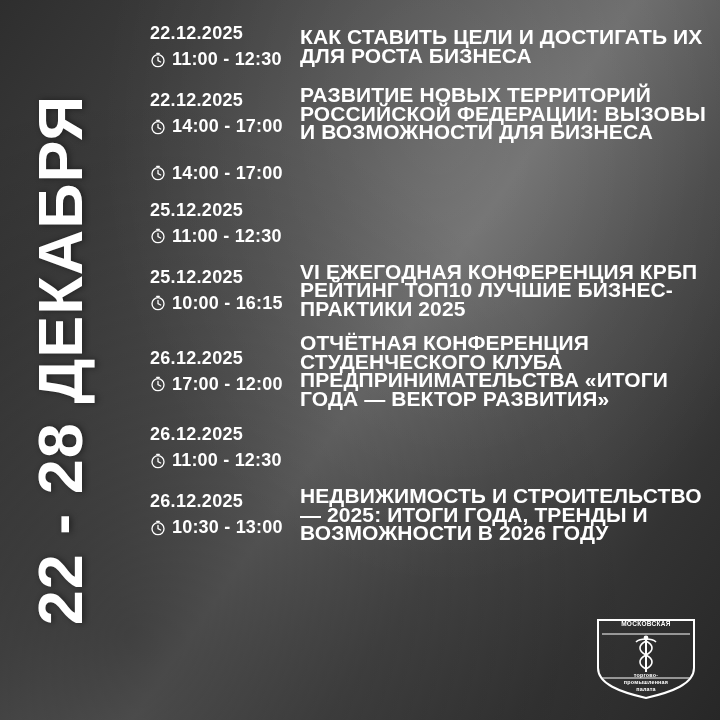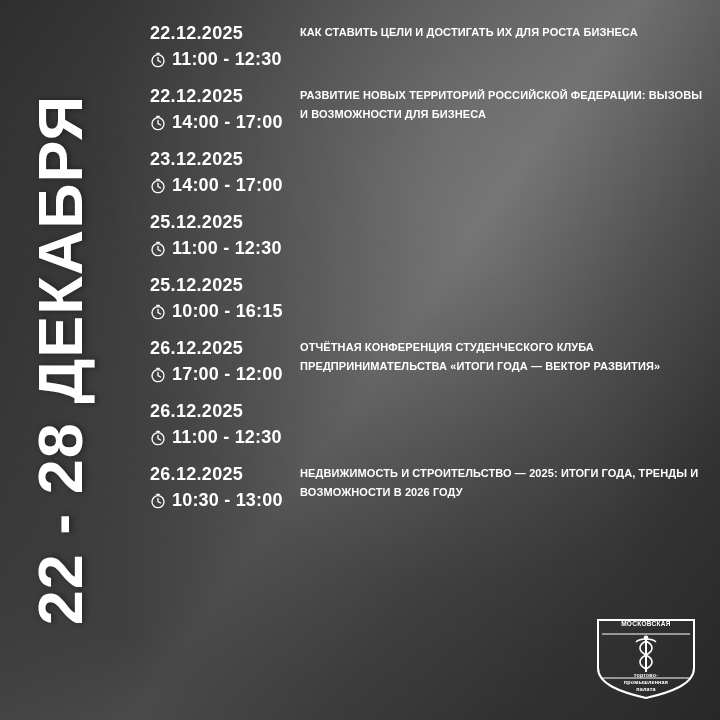--- a/index.html
+++ b/index.html
@@ -58,21 +58,21 @@
   
   .events {
     position: absolute;
     left: 150px;
     top: 22px;
     width: 558px;
     z-index: 2;
   }
   .event {
     display: flex;
-    align-items: flex-start;
+    align-items: center;
     margin-bottom: 15px;
   }
   .event-when {
     width: 150px;
     flex: 0 0 150px;
     padding-top: 1px;
   }
   .event-date {
     color: #ffffff;
     font-weight: bold;
@@ -97,21 +97,21 @@
     color: #ffffff;
     font-weight: bold;
     font-size: 18px;
     letter-spacing: 0.2px;
     white-space: nowrap;
   }
   .event-title {
     flex: 1 1 auto;
     color: #ffffff;
     font-weight: bold;
-    font-size: 11px;
+    font-size: 21px;
     line-height: 18.5px;
     letter-spacing: 0.1px;
     padding-top: 1px;
     text-transform: uppercase;
   }
 
   
   .logo {
     position: absolute;
     right: 20px;
@@ -184,21 +184,20 @@
             <path d="M10 2 L14 2" stroke="#ffffff" stroke-width="2" stroke-linecap="round"></path>
           </svg>
           <div class="event-time">14:00 - 17:00</div>
         </div>
       </div>
       <div class="event-title">РАЗВИТИЕ НОВЫХ ТЕРРИТОРИЙ РОССИЙСКОЙ ФЕДЕРАЦИИ: ВЫЗОВЫ И ВОЗМОЖНОСТИ ДЛЯ БИЗНЕСА</div>
     </div>
 
     <div class="event">
       <div class="event-when">
-        <div class="event-date">23.12.2025</div>
         <div class="event-time-row">
           <svg class="clock-icon" viewBox="0 0 24 24">
             <circle cx="12" cy="13" r="9" fill="none" stroke="#ffffff" stroke-width="2"></circle>
             <path d="M12 8 L12 13 L16 15" fill="none" stroke="#ffffff" stroke-width="2" stroke-linecap="round" stroke-linejoin="round"></path>
             <path d="M10 2 L14 2" stroke="#ffffff" stroke-width="2" stroke-linecap="round"></path>
           </svg>
           <div class="event-time">14:00 - 17:00</div>
         </div>
       </div>
     </div>
@@ -222,20 +221,21 @@
         <div class="event-date">25.12.2025</div>
         <div class="event-time-row">
           <svg class="clock-icon" viewBox="0 0 24 24">
             <circle cx="12" cy="13" r="9" fill="none" stroke="#ffffff" stroke-width="2"></circle>
             <path d="M12 8 L12 13 L16 15" fill="none" stroke="#ffffff" stroke-width="2" stroke-linecap="round" stroke-linejoin="round"></path>
             <path d="M10 2 L14 2" stroke="#ffffff" stroke-width="2" stroke-linecap="round"></path>
           </svg>
           <div class="event-time">10:00 - 16:15</div>
         </div>
       </div>
+      <div class="event-title">VI ЕЖЕГОДНАЯ КОНФЕРЕНЦИЯ КРБП РЕЙТИНГ ТОП10 ЛУЧШИЕ БИЗНЕС-ПРАКТИКИ 2025</div>
     </div>
 
     <div class="event">
       <div class="event-when">
         <div class="event-date">26.12.2025</div>
         <div class="event-time-row">
           <svg class="clock-icon" viewBox="0 0 24 24">
             <circle cx="12" cy="13" r="9" fill="none" stroke="#ffffff" stroke-width="2"></circle>
             <path d="M12 8 L12 13 L16 15" fill="none" stroke="#ffffff" stroke-width="2" stroke-linecap="round" stroke-linejoin="round"></path>
             <path d="M10 2 L14 2" stroke="#ffffff" stroke-width="2" stroke-linecap="round"></path>

